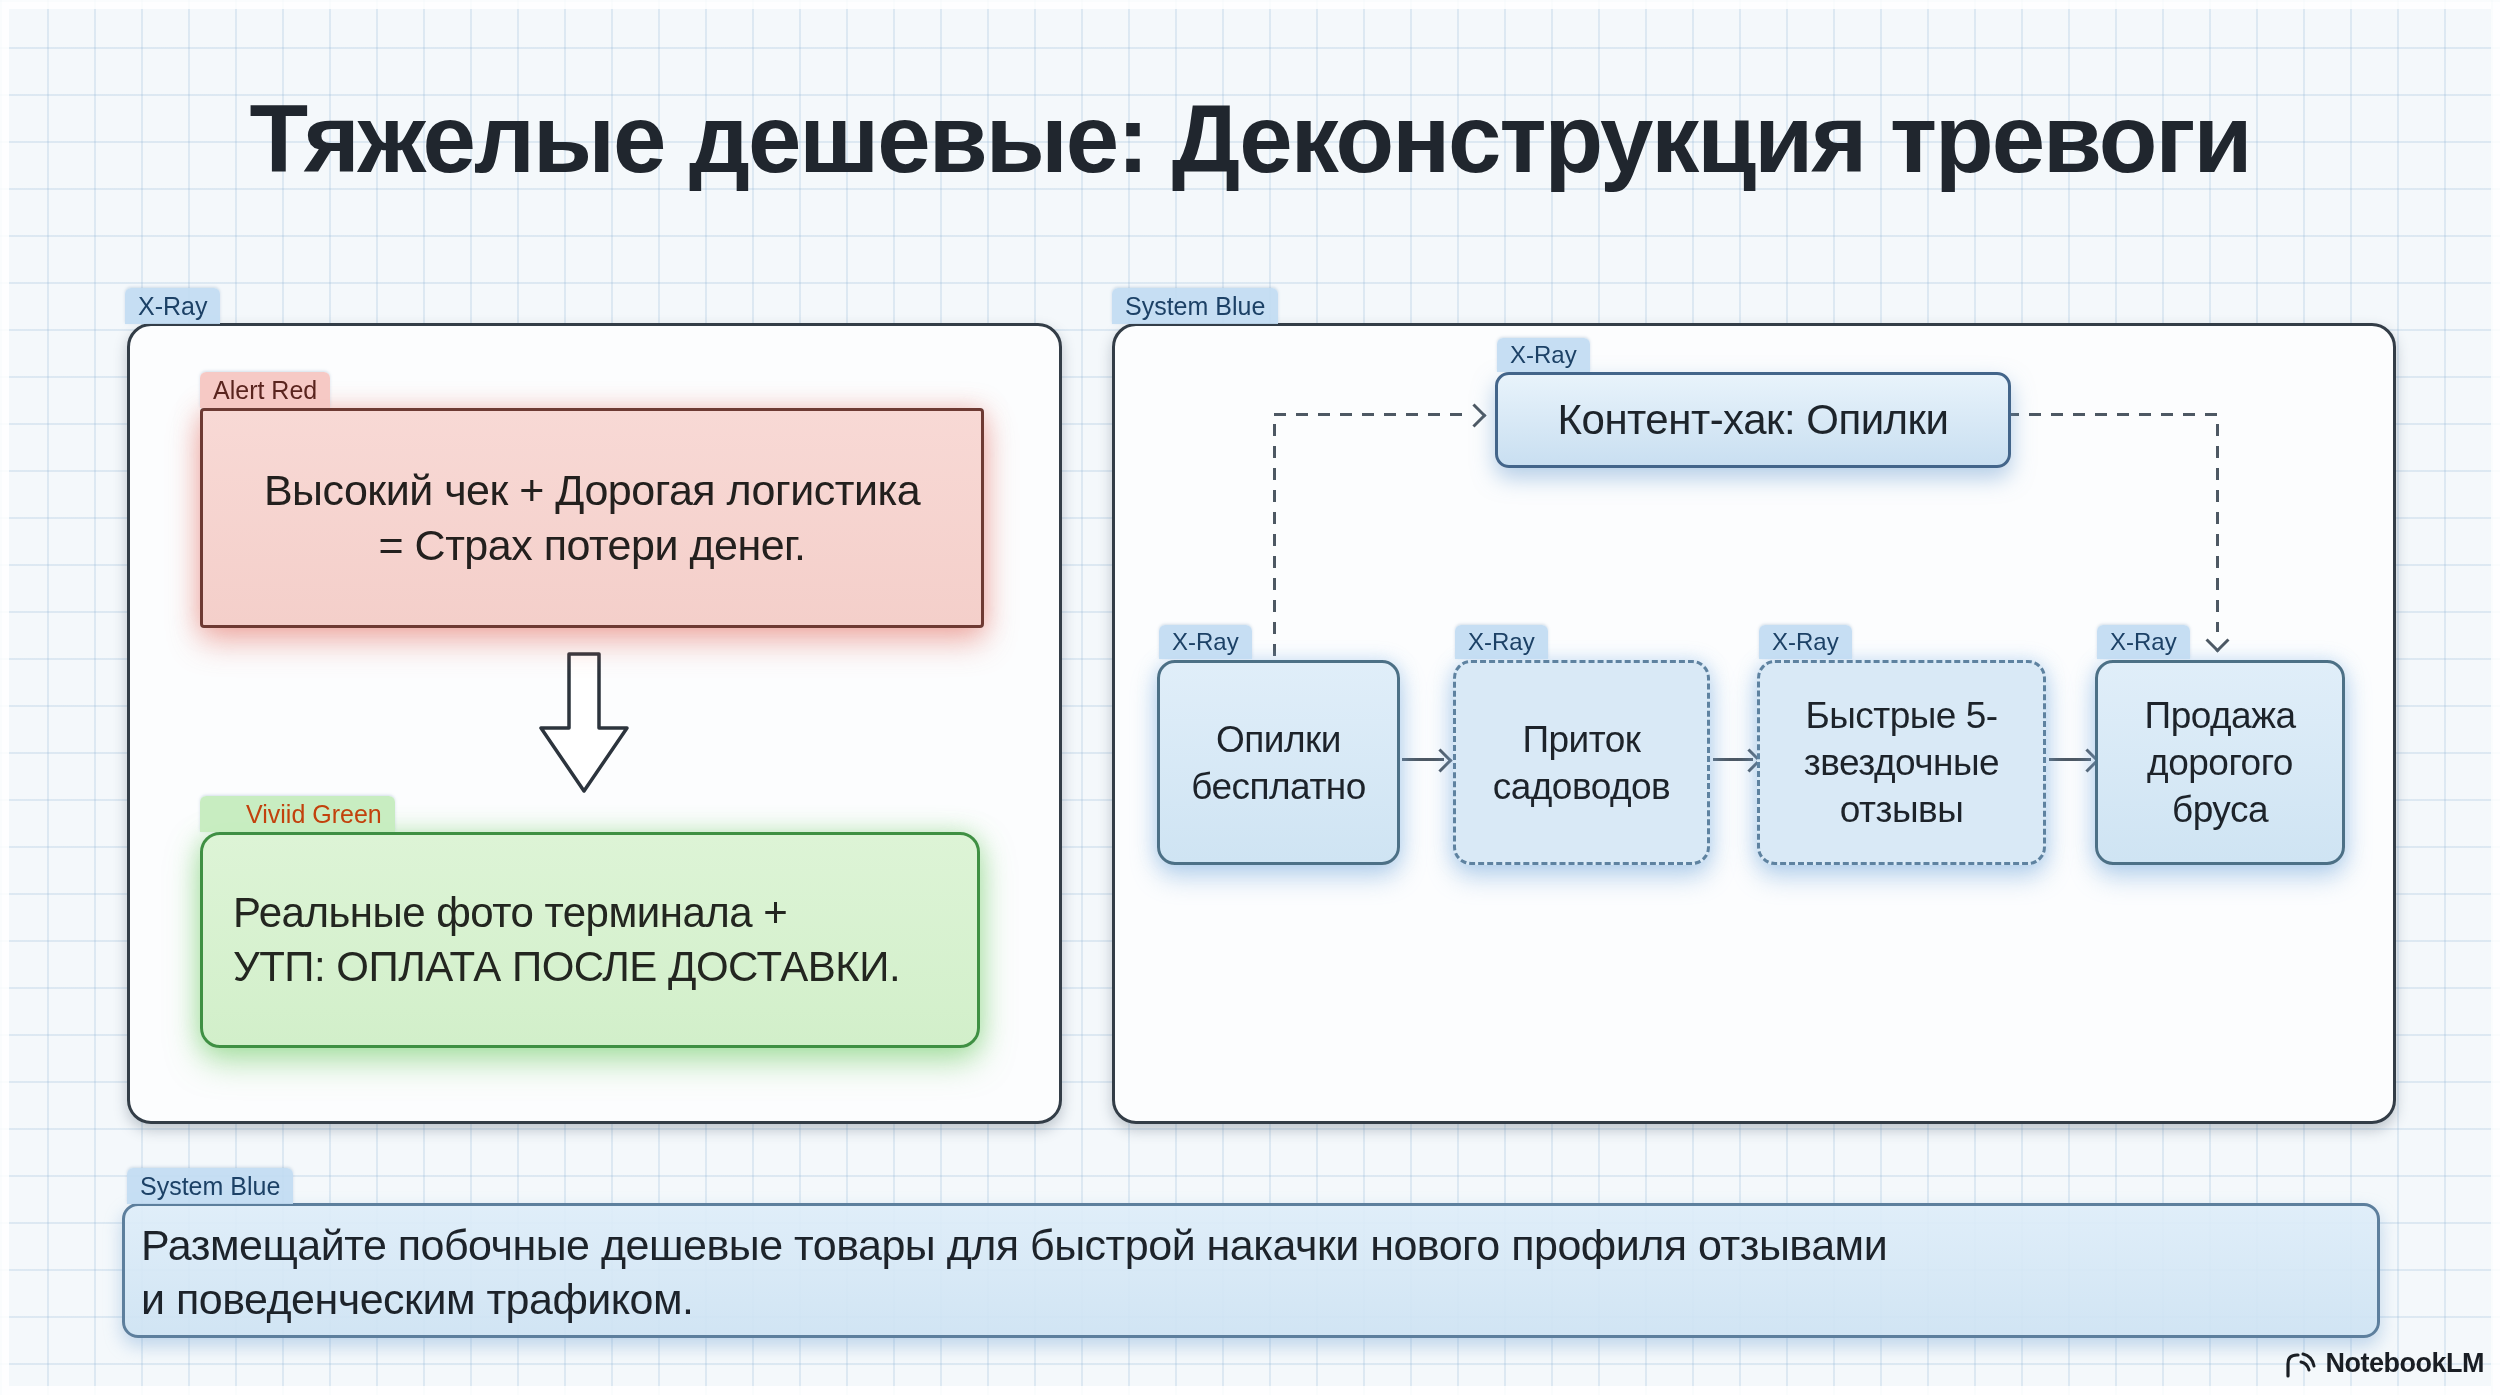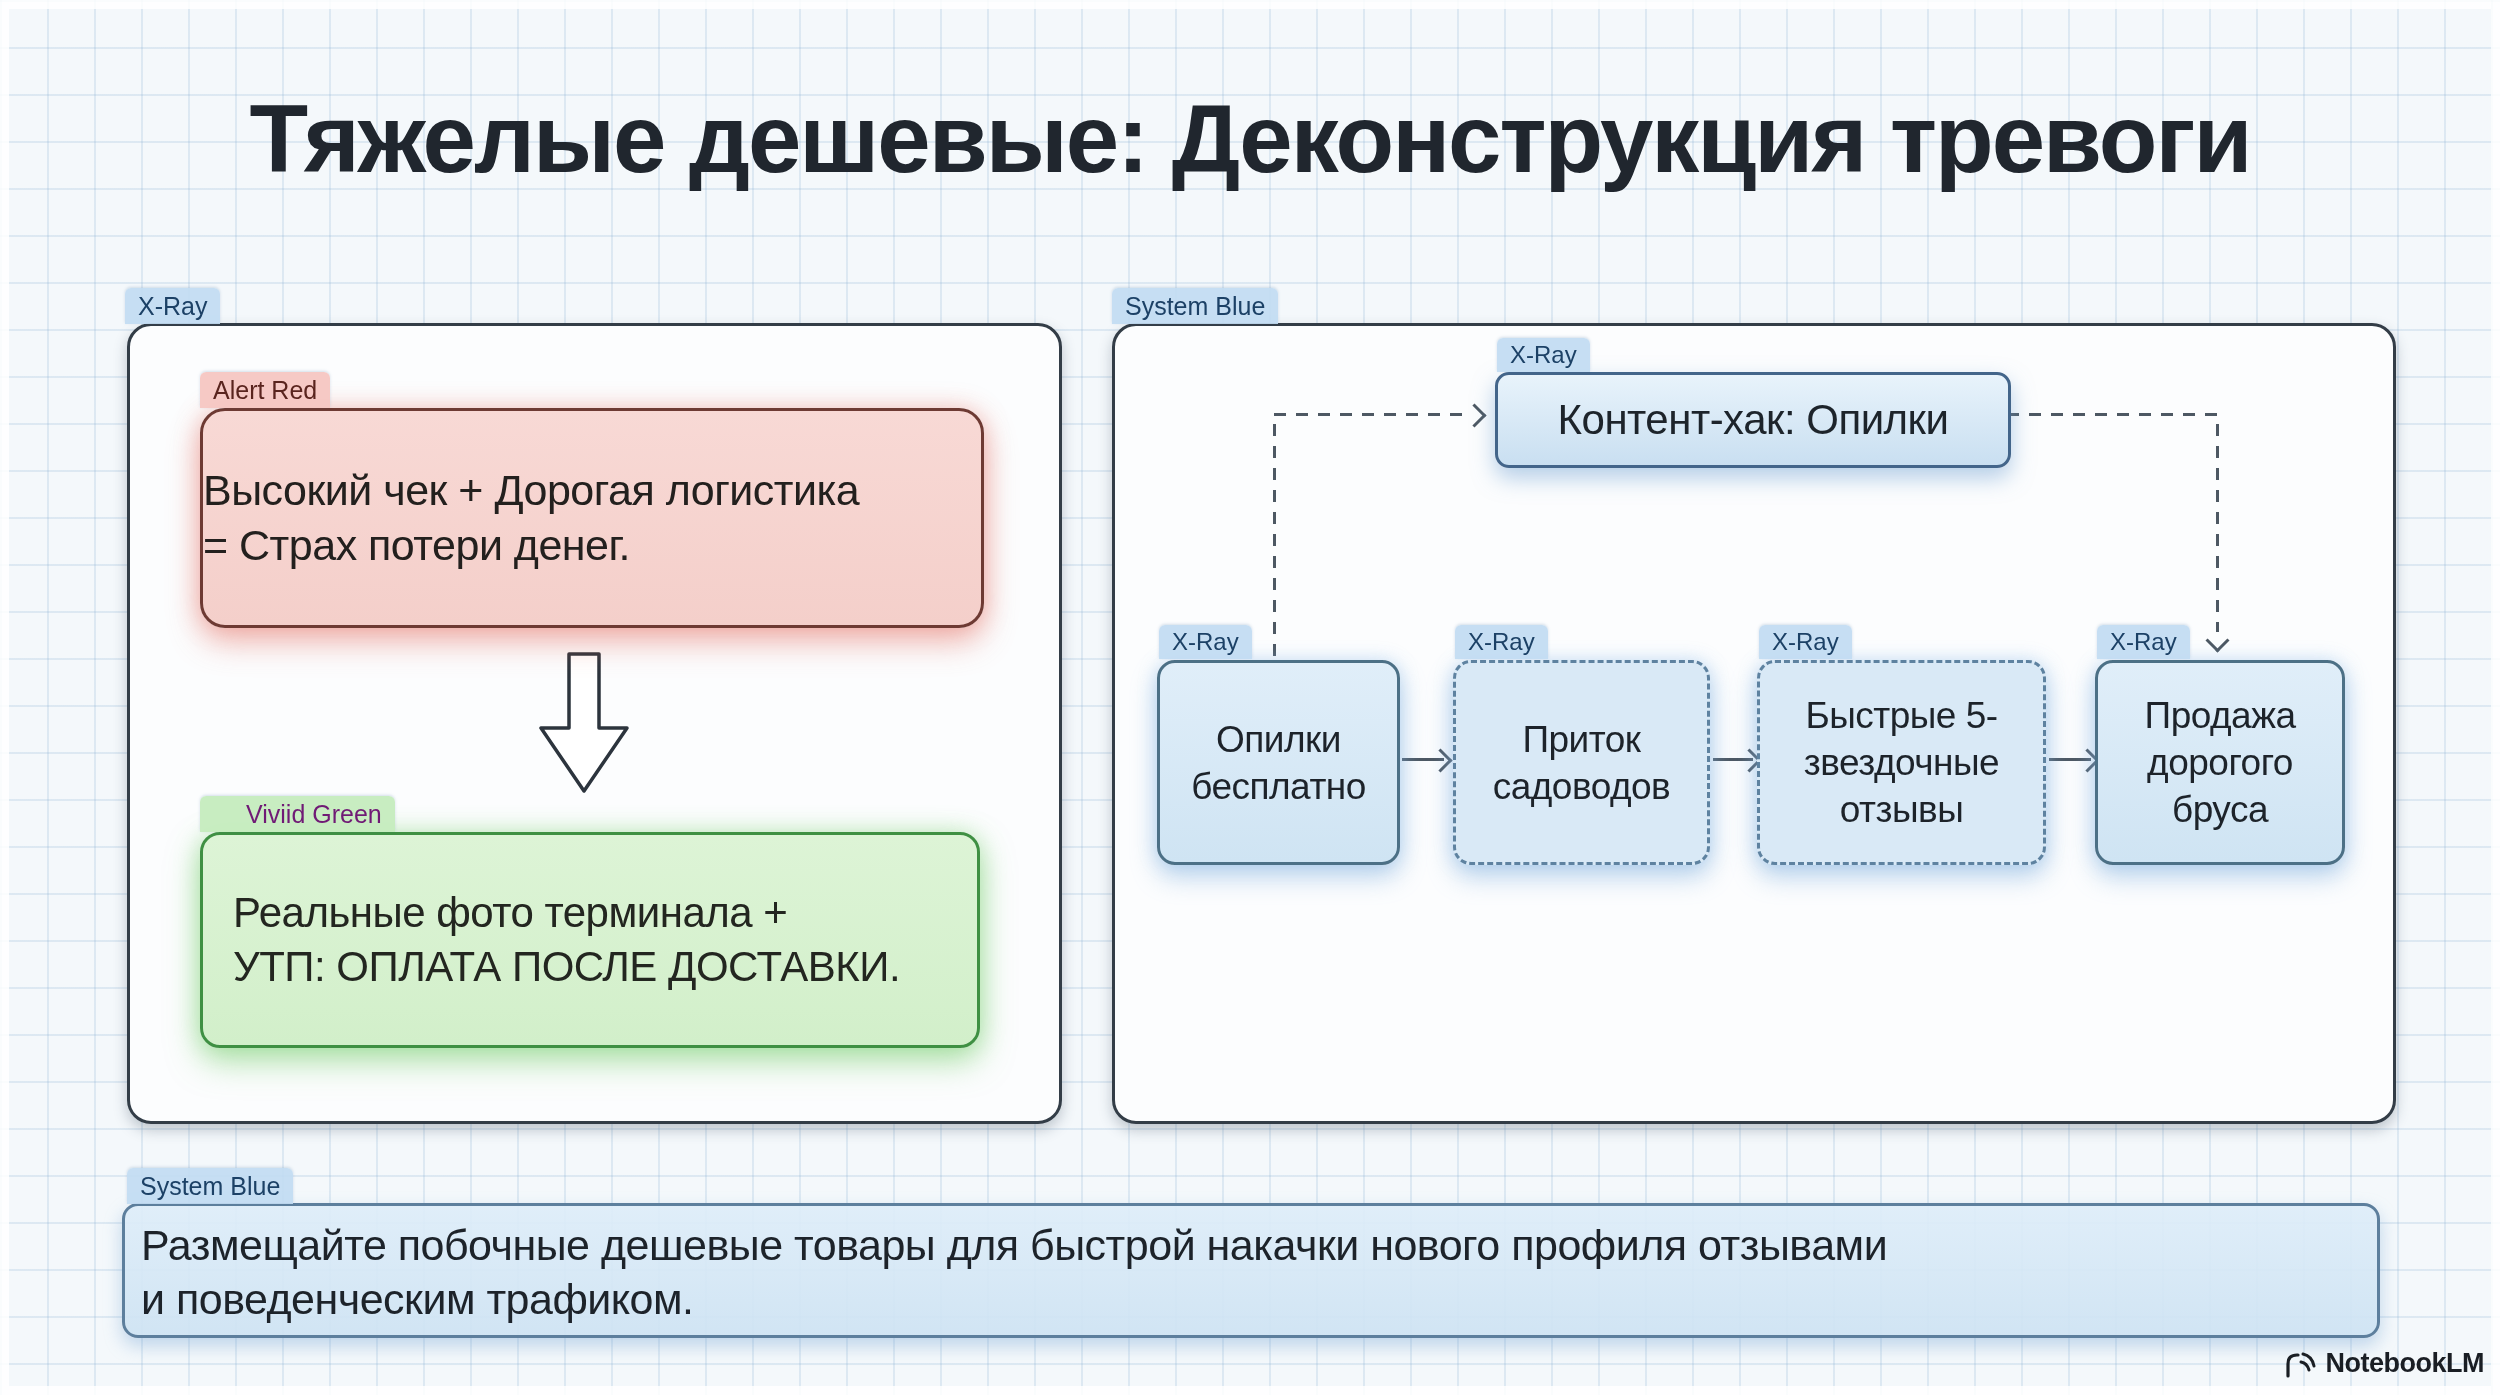--- a/index.html
+++ b/index.html
@@ -21,35 +21,35 @@
 
   
   .tag{
     position:absolute;height:36px;line-height:36px;padding:0 13px;
     background:rgba(193,219,242,0.92);color:#1c4166;
     font-size:25px;font-weight:500;border-radius:6px 6px 0 0;
     box-shadow:0 -1px 3px rgba(90,130,170,0.25);white-space:nowrap;z-index:6;
   }
   .tag.small{height:34px;line-height:34px;font-size:24px;}
   .tag.red{background:rgba(246,198,194,0.95);color:#5a241e;}
-  .tag.green{background:rgba(197,236,190,0.95);color:#701a75;padding-left:46px;}
+  .tag.green{background:rgba(197,236,190,0.95);color:#c2410c;padding-left:46px;}
 
   
   .panel{
     position:absolute;background:#fcfdfe;border:3px solid #333d47;border-radius:24px;
     box-shadow:0 6px 14px rgba(45,65,85,0.28);z-index:2;
   }
 
   
   .box-red{
     position:absolute;left:200px;top:408px;width:778px;height:214px;
     background:linear-gradient(180deg,#f8d9d5,#f4cfca);
-    border:3px solid #6e3a33;border-radius:25px;
+    border:3px solid #6e3a33;border-radius:4px;
     box-shadow:0 14px 32px rgba(226,104,92,0.45),0 0 24px rgba(232,122,110,0.35);
-    display:flex;flex-direction:column;justify-content:center;align-items:flex-start;z-index:5;
+    display:flex;flex-direction:column;justify-content:center;align-items:center;z-index:5;
   }
   .box-red .l{font-size:43px;line-height:55px;font-weight:500;color:#23201e;letter-spacing:-0.5px;}
   .box-green{
     position:absolute;left:200px;top:832px;width:780px;height:216px;
     background:linear-gradient(180deg,#ddf4d6,#d2efca);
     border:3px solid #3f9043;border-radius:20px;
     box-shadow:0 14px 32px rgba(112,204,102,0.5),0 0 24px rgba(130,214,120,0.4);
     display:flex;flex-direction:column;justify-content:center;z-index:5;padding-left:30px;box-sizing:border-box;
   }
   .box-green .l{font-size:42px;line-height:54px;font-weight:500;color:#232620;letter-spacing:-0.5px;text-align:left;}

